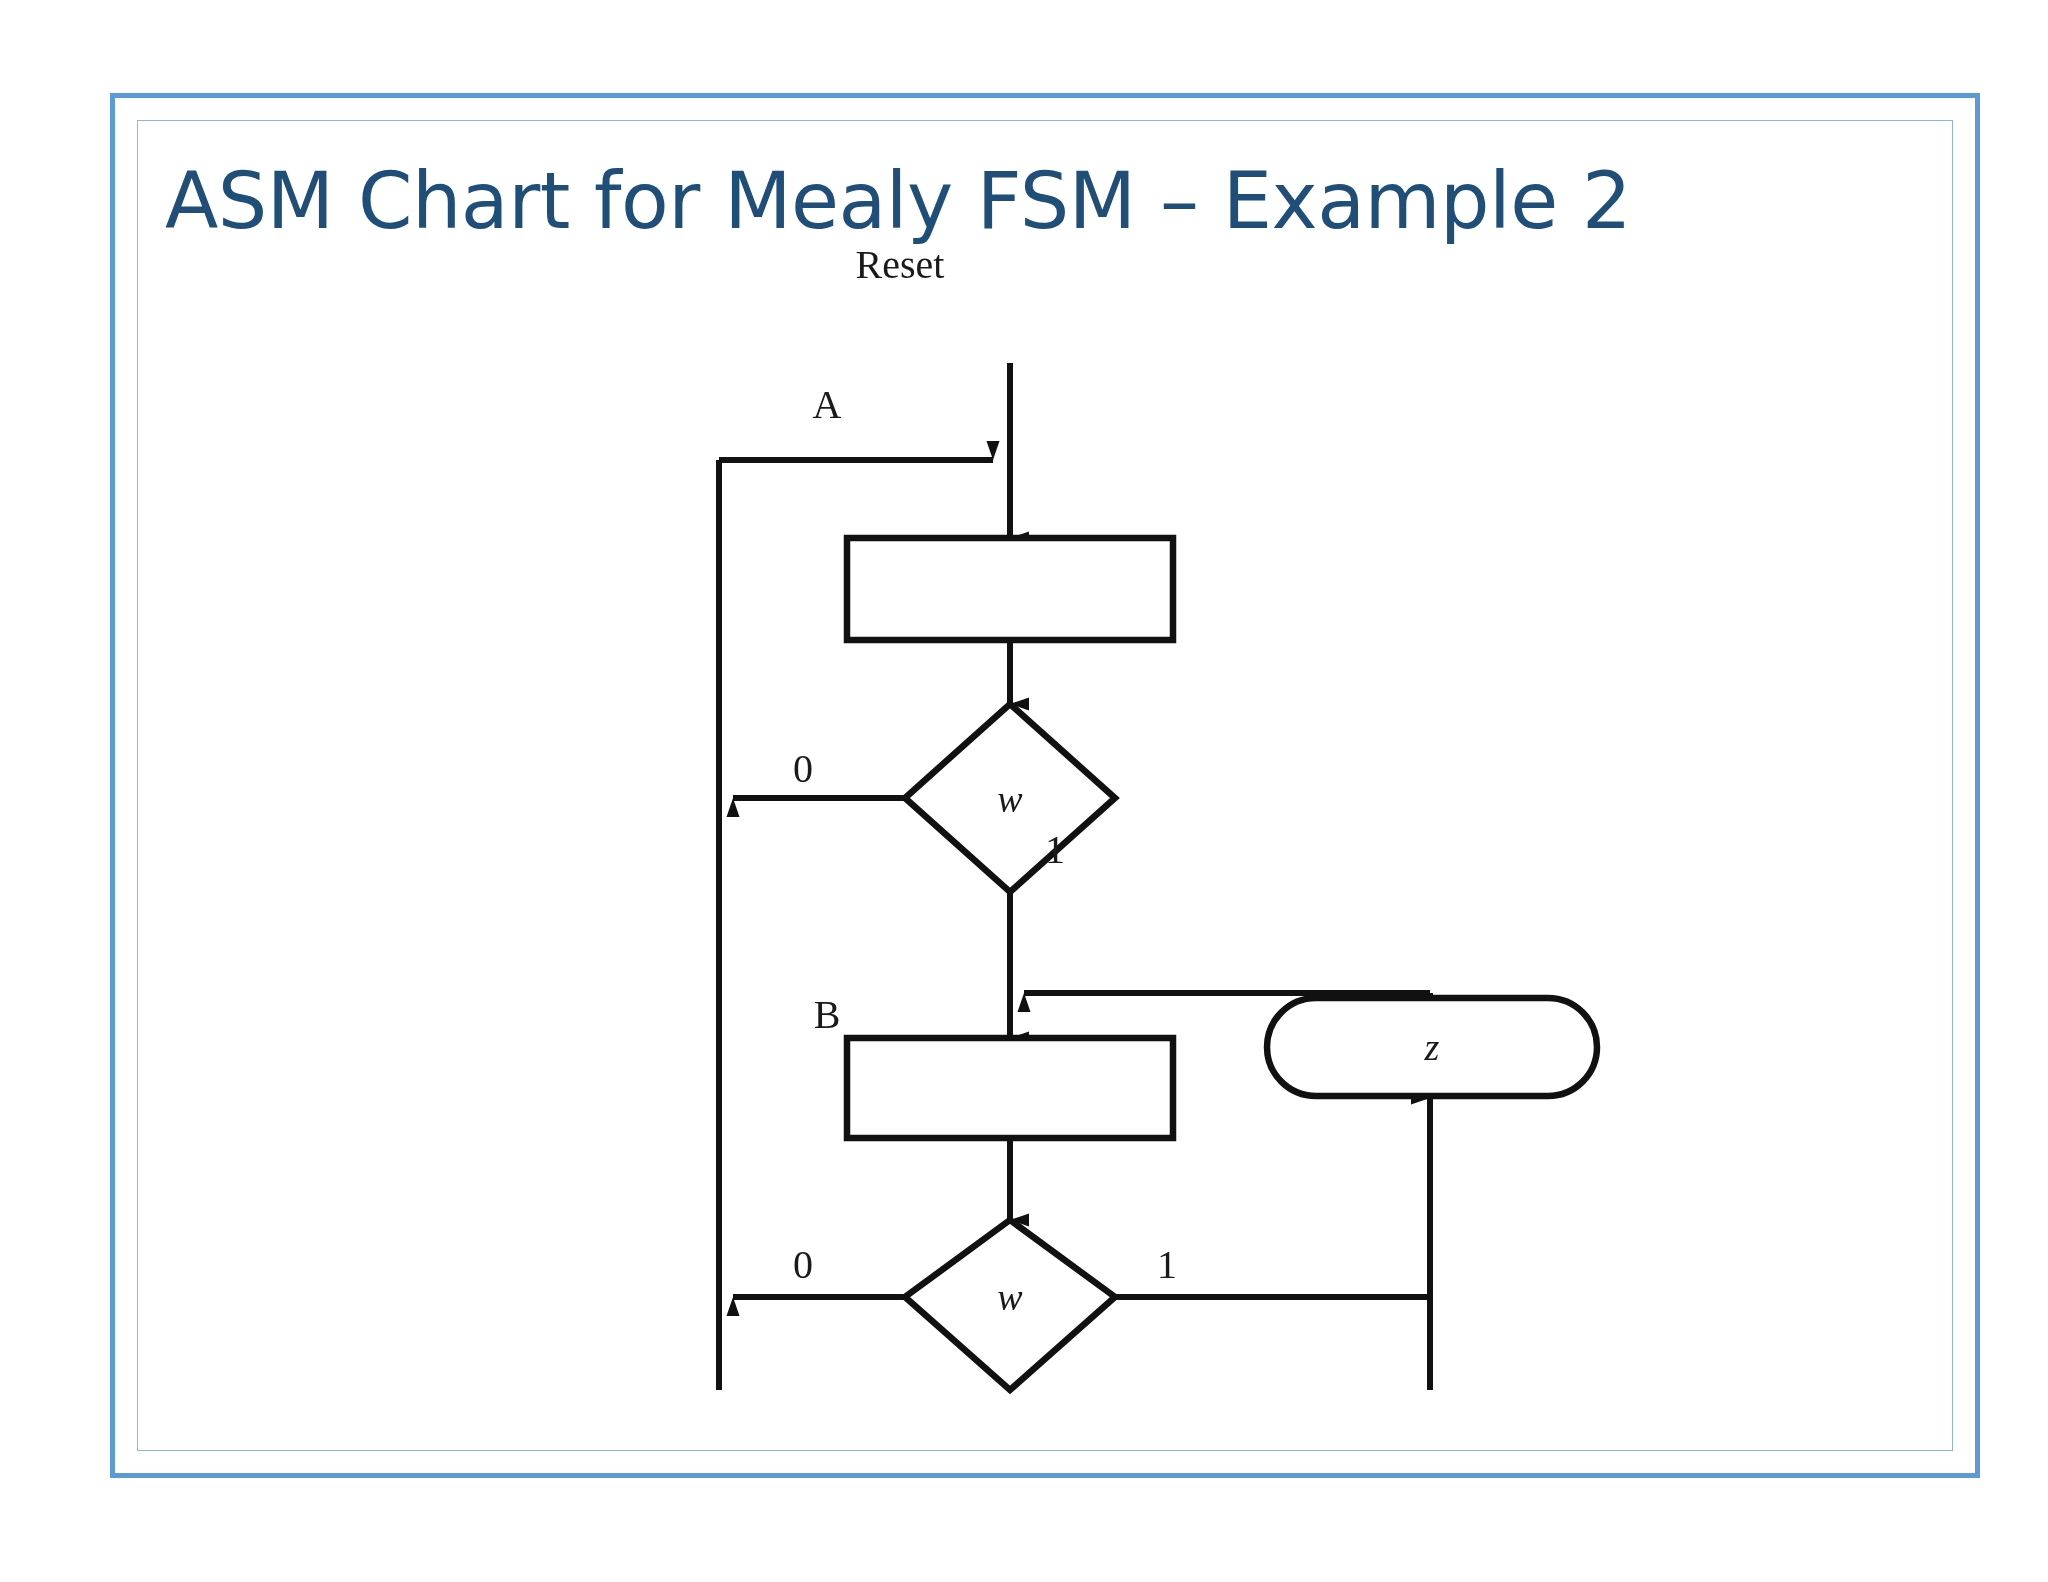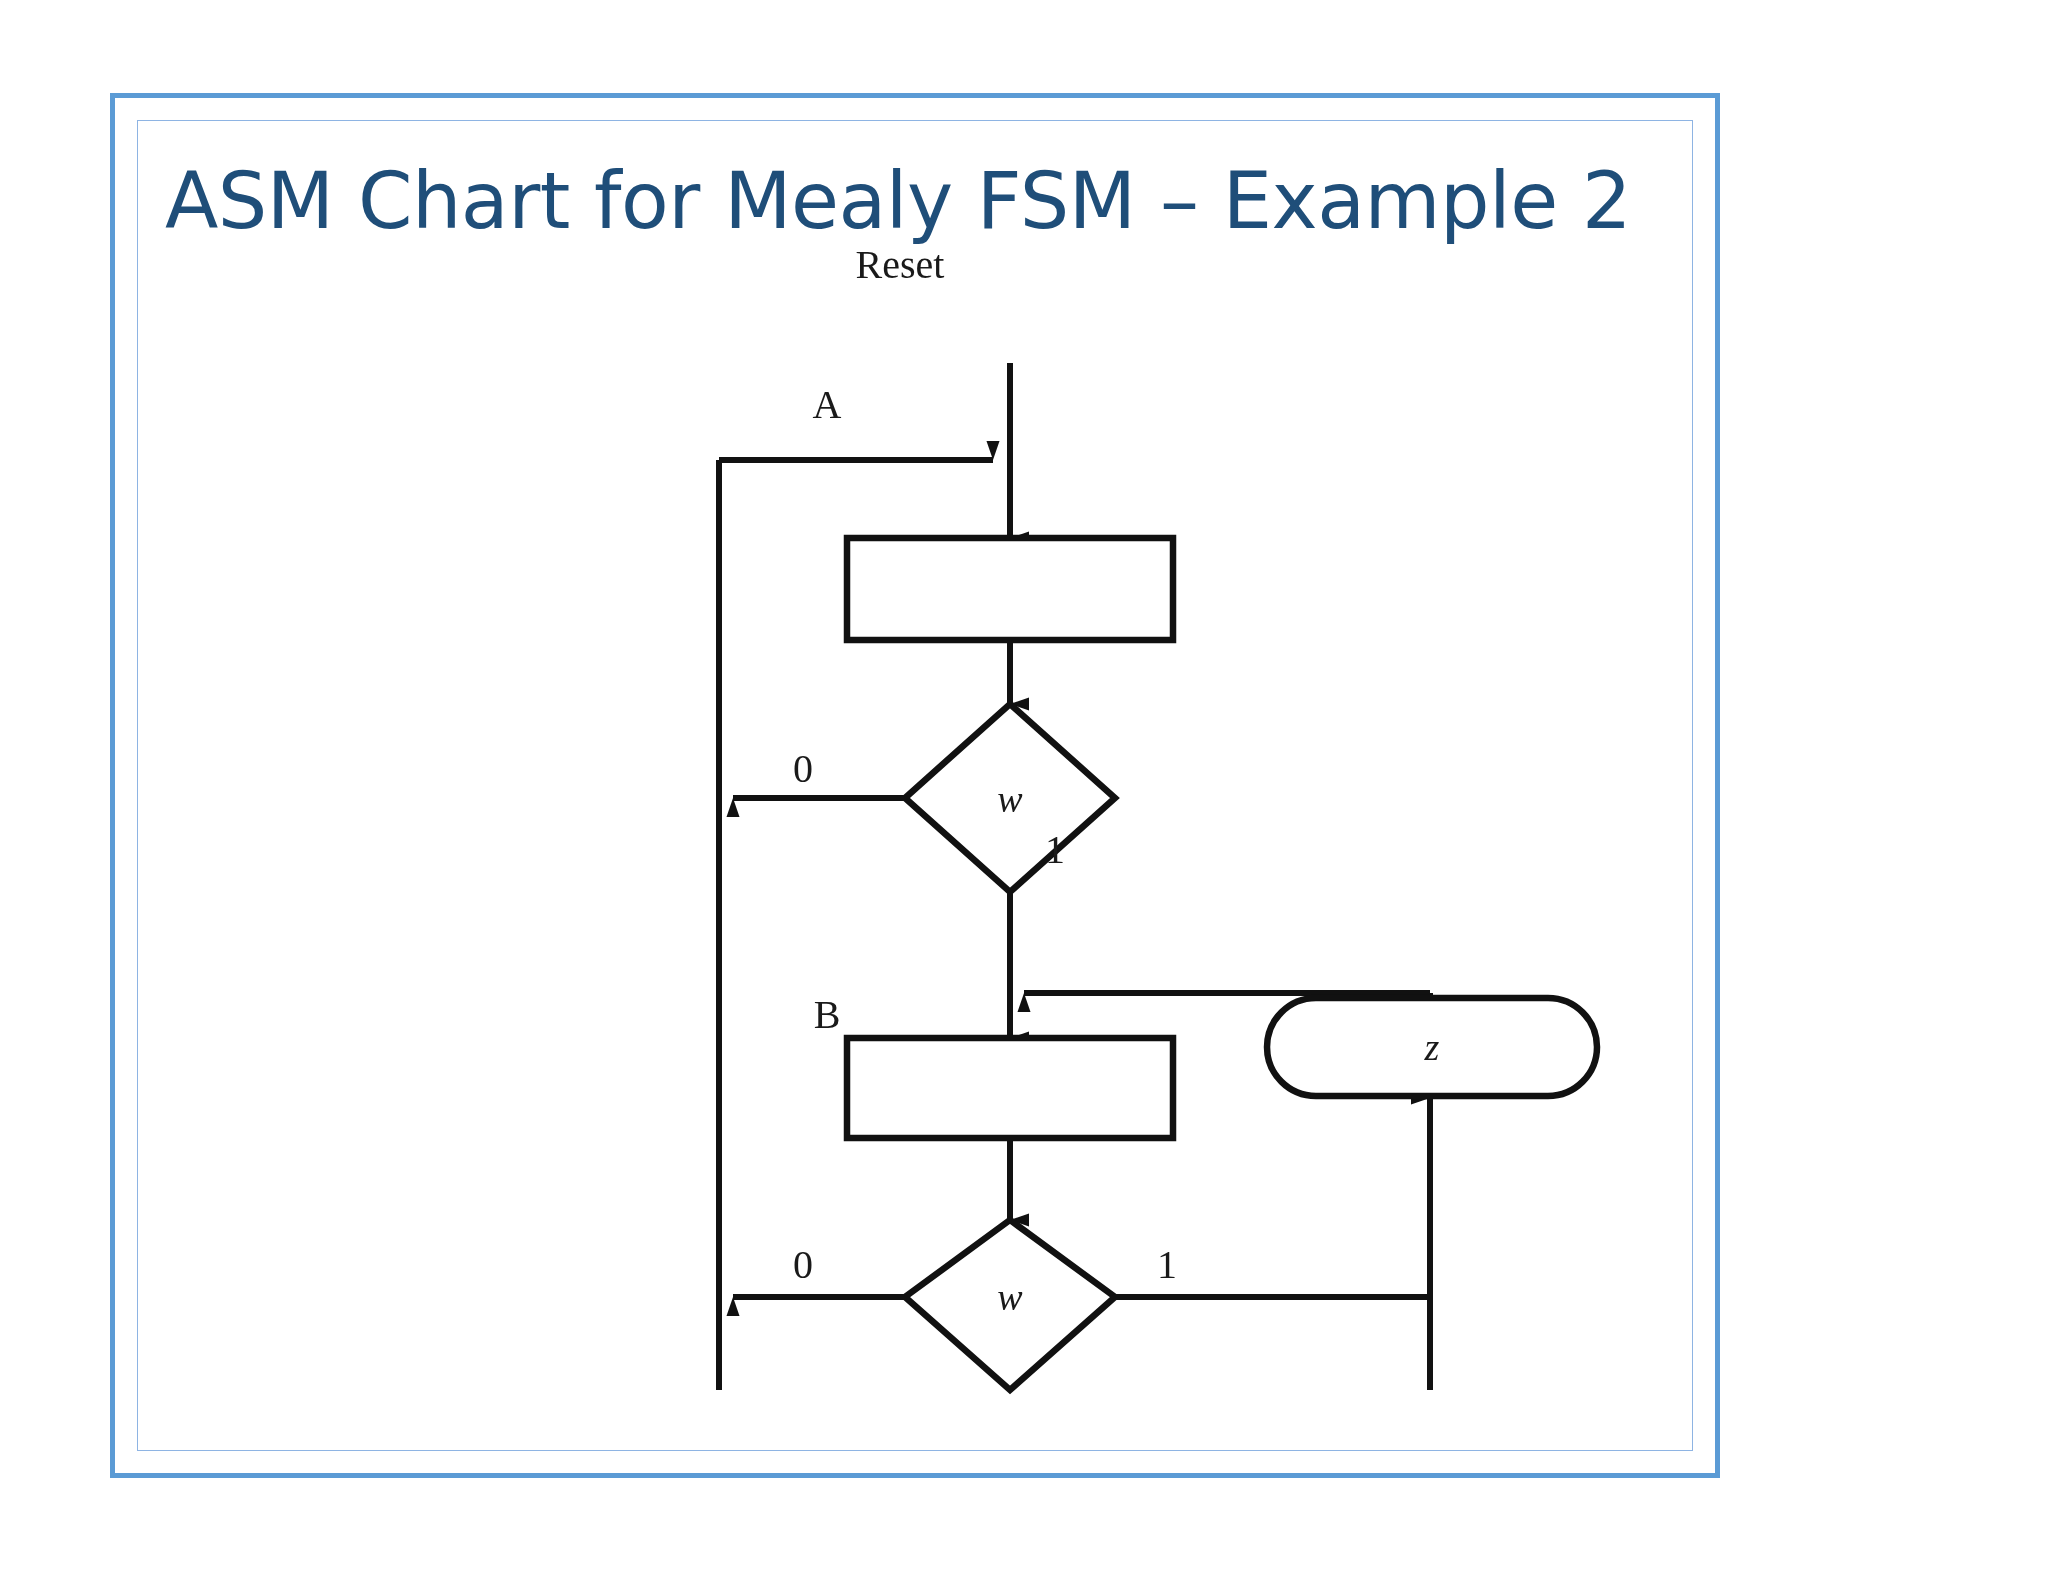--- a/index.html
+++ b/index.html
@@ -3,21 +3,21 @@
 <meta charset="utf-8">
 <title>ASM Chart for Mealy FSM</title>
 <style>
   html,body{margin:0;padding:0;background:#ffffff;}
   body{width:2048px;height:1582px;position:relative;overflow:hidden;
        font-family:"Liberation Sans", sans-serif;}
 
   
   #slide-frame{
     position:absolute; left:110px; top:93px;
-    width:1610px; height:1385px;
+    width:1870px; height:1385px;
     border:5px solid #5B9BD5;
     background:#ffffff;
     box-sizing:border-box;
   }
   #slide-frame-inner{
     position:absolute; left:22px; top:22px; right:22px; bottom:22px;
     border:1px solid #8EB4E3;
     box-sizing:border-box;
     pointer-events:none;
   }

